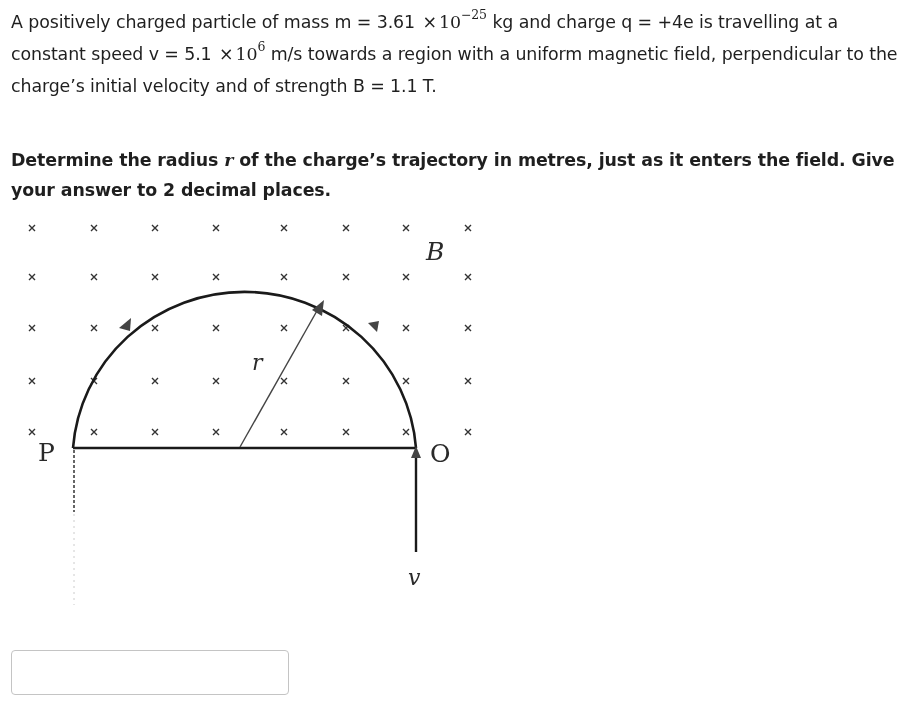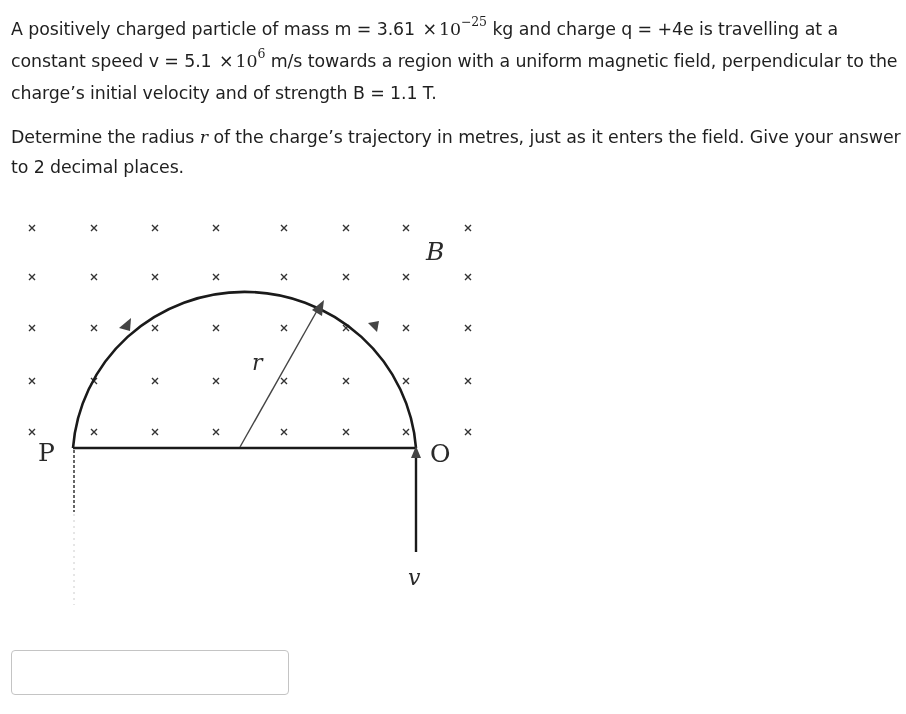--- a/index.html
+++ b/index.html
@@ -1,19 +1,19 @@
 <!DOCTYPE html>
 <html><head>
 <meta charset="utf-8">
 <style>
   html, body { margin: 0; padding: 0; background: #ffffff; }
   body { width: 906px; height: 714px; position: relative; overflow: hidden; font-family: "DejaVu Sans", sans-serif; color: #1f1f1f; }
   .para { position: absolute; left: 11px; font-size: 17.4px; line-height: 30px; letter-spacing: -0.1px; }
-  #p1 { top: 14px; width: 890px; }
-  #p2 { top: 122px; width: 890px; }
+  #p1 { top: 7px; width: 890px; }
+  #p2 { top: 145px; width: 890px; font-weight: bold; }
   .math { font-family: "DejaVu Serif", serif; }
   .mi { font-family: "DejaVu Serif", serif; font-style: italic; }
   sup { font-family: "DejaVu Serif", serif; font-size: 12.5px; vertical-align: 0; position: relative; top: -9px; }
   .times { font-family: "DejaVu Sans", sans-serif; margin: 0 2px; }
   #diagram { position: absolute; left: 0; top: 205px; width: 520px; height: 420px; }
   #answer-box { position: absolute; left: 11px; top: 650px; width: 278px; height: 45px; border: 1px solid #c4c4c4; border-radius: 4px; background: #fff; box-sizing: border-box; padding: 0 8px; font-size: 16px; font-family: "DejaVu Sans", sans-serif; outline: none; }
   svg text { font-family: "DejaVu Serif", serif; }
 </style>
 </head>
 <body>

